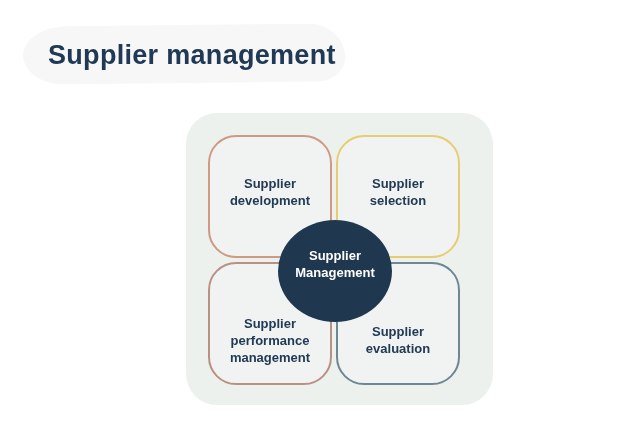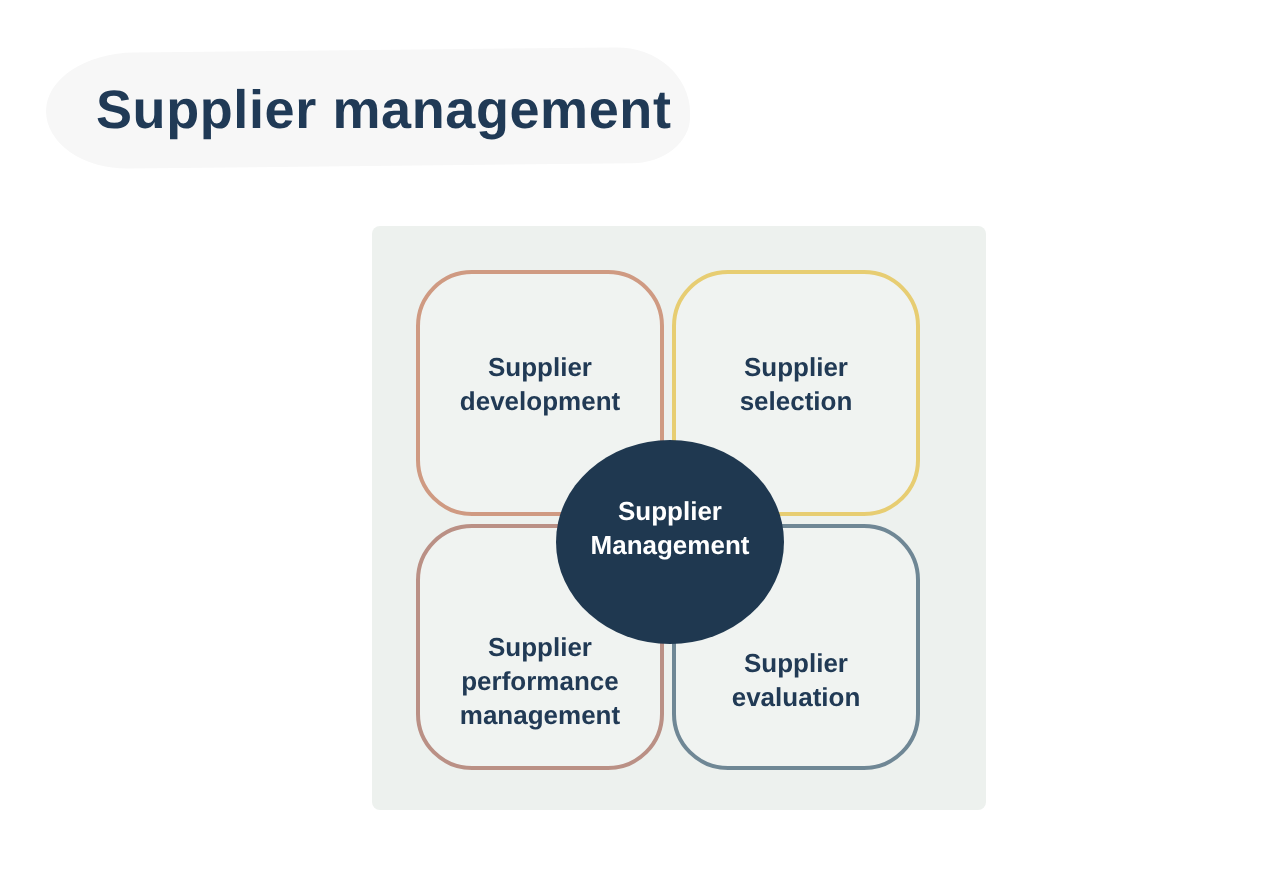--- a/index.html
+++ b/index.html
@@ -29,21 +29,21 @@
     letter-spacing:0.3px;
     color:#203a56;
   }
 
   
   .diagram-container {
     position:absolute;
     left:186px; top:113px;
     width:307px; height:292px;
     background:#edf1ee;
-    border-radius:4px;
+    border-radius:31px;
   }
 
   .quadrant {
     position:absolute;
     width:124px; height:123px;
     border:2px solid #999;
     border-radius:28px;
     background:#f0f3f1;
     display:flex;
     flex-direction:column;

